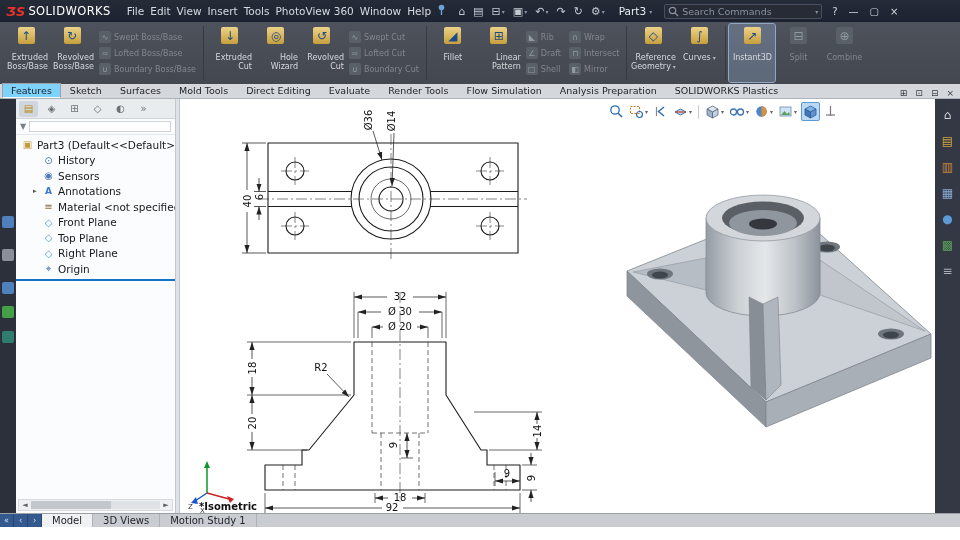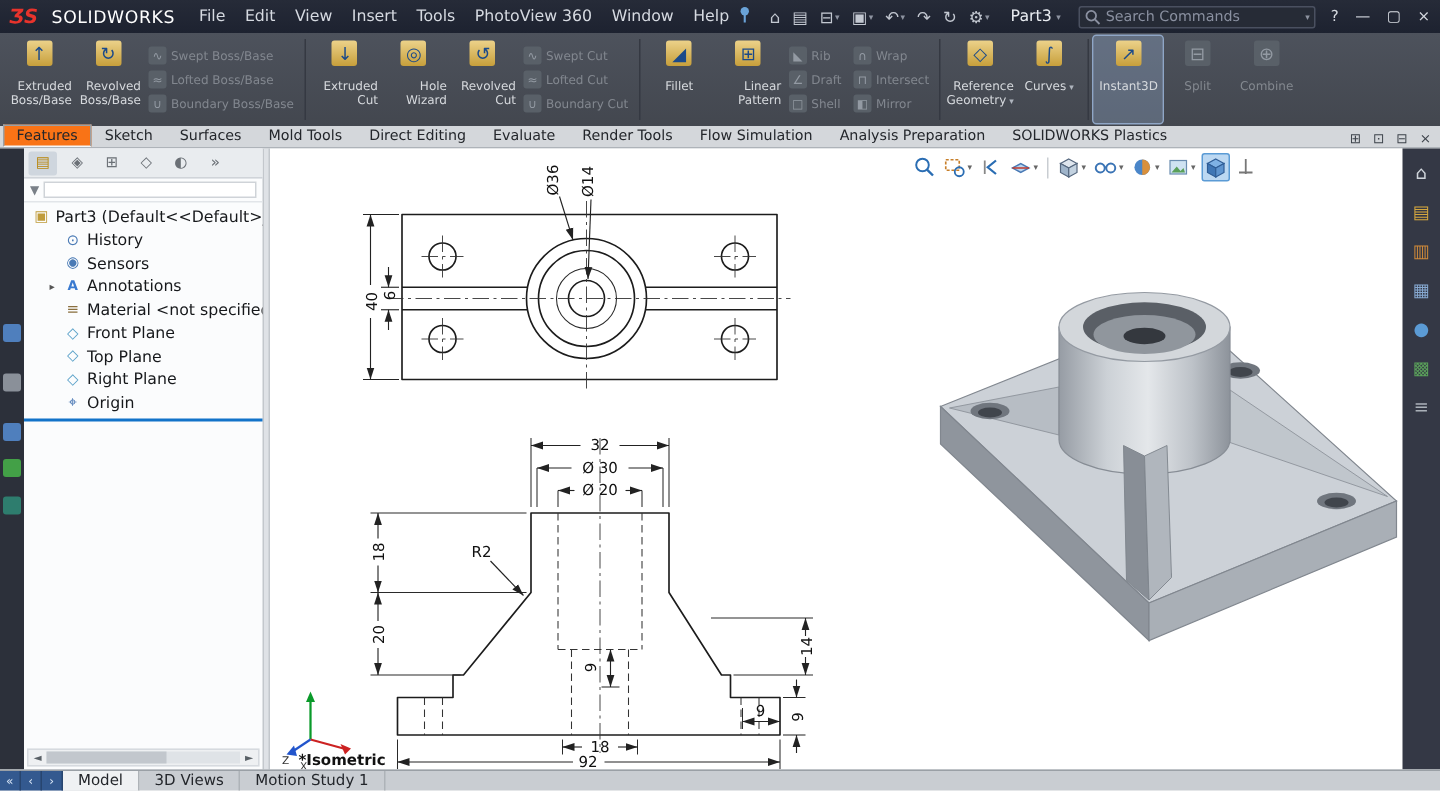--- a/index.html
+++ b/index.html
@@ -2,23 +2,23 @@
 <html><head>
 <meta charset="utf-8">
 <style>
   *{margin:0;padding:0;box-sizing:border-box;font-family:"DejaVu Sans","Liberation Sans",sans-serif}
   html,body{background:#666}
   #app{position:relative;width:960px;height:540px;overflow:hidden;background:#fff;font-size:11px}
 
   
   #titlebar{position:absolute;left:0;top:0;width:960px;height:22px;background:linear-gradient(#262b38,#1d2230);
     display:flex;align-items:center;padding:0 6px;color:#d6dae1}
-  .dsmark{color:#e8332c;font-weight:bold;font-style:italic;font-size:13px;margin-right:9px}
+  .dsmark{color:#e8332c;font-weight:bold;font-style:italic;font-size:13px;margin-right:3px}
   .swbrand{color:#fff;font-weight:normal;font-size:11.5px;letter-spacing:.4px}
-  #menus{display:flex;gap:13px;margin-left:16px;font-size:10.5px}
+  #menus{display:flex;gap:6px;margin-left:16px;font-size:10.5px}
   #menus span{cursor:default;white-space:nowrap}
   .qicons{display:flex;align-items:center;gap:8px;margin-left:12px;font-size:11px;color:#c3c8d1}
   .qicons .qi{display:flex;align-items:center;gap:1px}
   .caret6{font-size:6px;color:#8d93a0}
   #doctitle{margin-left:14px;color:#e9ecf1;font-size:10.5px;display:flex;align-items:center;gap:3px}
   #searchbox{margin-left:12px;width:158px;height:15px;background:#262b36;border:1px solid #4a5060;border-radius:2px;
     display:flex;align-items:center;padding:0 3px;gap:3px}
   #searchbox input{flex:1;background:transparent;border:none;outline:none;color:#cfd3da;font-size:9.5px;min-width:0}
   #searchbox input::placeholder{color:#8a90a0}
   .winbtns{display:flex;align-items:center;gap:11px;margin-left:10px;font-size:10px;color:#d5d9df}
@@ -40,21 +40,21 @@
   .rsmalls{display:flex;flex-direction:column;justify-content:center;gap:2px;margin:0 2px}
   .rbtn.small{display:flex;align-items:center;gap:3px;height:14px;padding:0 2px}
   .rbtn.small .ric{width:12px;height:12px;font-size:8px}
   .rlbl{font-size:8px;color:#cfd3da;white-space:nowrap}
   .rbtn.dis .rlbl{color:#82878f}
 
   
   #tabrow{position:absolute;left:0;top:84px;width:960px;height:15px;background:#d4d7db;border-bottom:1px solid #aeb3b9;
     display:flex;align-items:flex-end;padding-left:2px}
   .ctab{font-size:9.5px;color:#23262b;padding:1px 8px 1px;border:1px solid transparent;white-space:nowrap;cursor:default}
-  .ctab.active{background:#f97316;border-color:#9aa0a6;border-bottom-color:#f6f7f8}
+  .ctab.active{background:#7dd3fc;border-color:#9aa0a6;border-bottom-color:#f6f7f8}
   .tabcorner{margin-left:auto;display:flex;gap:8px;margin-right:6px;font-size:9px;color:#3d434b;align-items:center}
 
   
   #leftstrip{position:absolute;left:0;top:99px;width:16px;height:414px;background:#2c303a}
   .lsic{position:absolute;left:2px;width:12px;height:12px;border-radius:2px}
   #rightstrip{position:absolute;left:935px;top:99px;width:25px;height:414px;background:#343845}
   .rsic{position:absolute;left:0;width:25px;height:24px;display:flex;align-items:center;justify-content:center;font-size:12px}
 
   
   #panel{position:absolute;left:16px;top:99px;width:160px;height:414px;background:#fbfcfd;border-right:1px solid #c3c7cc}

